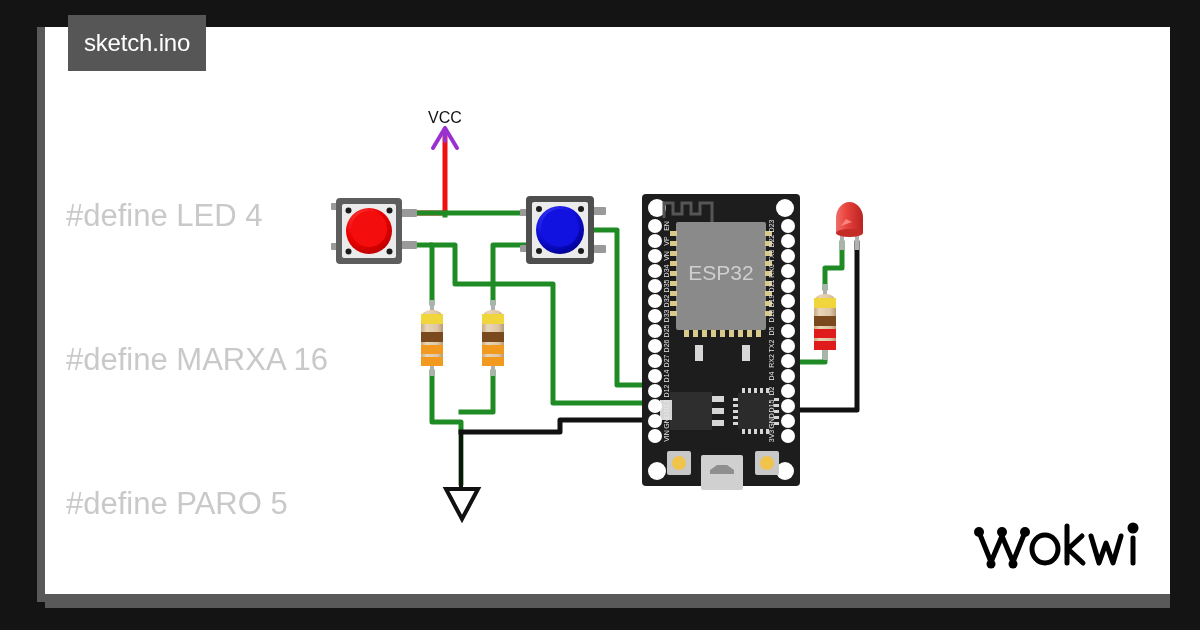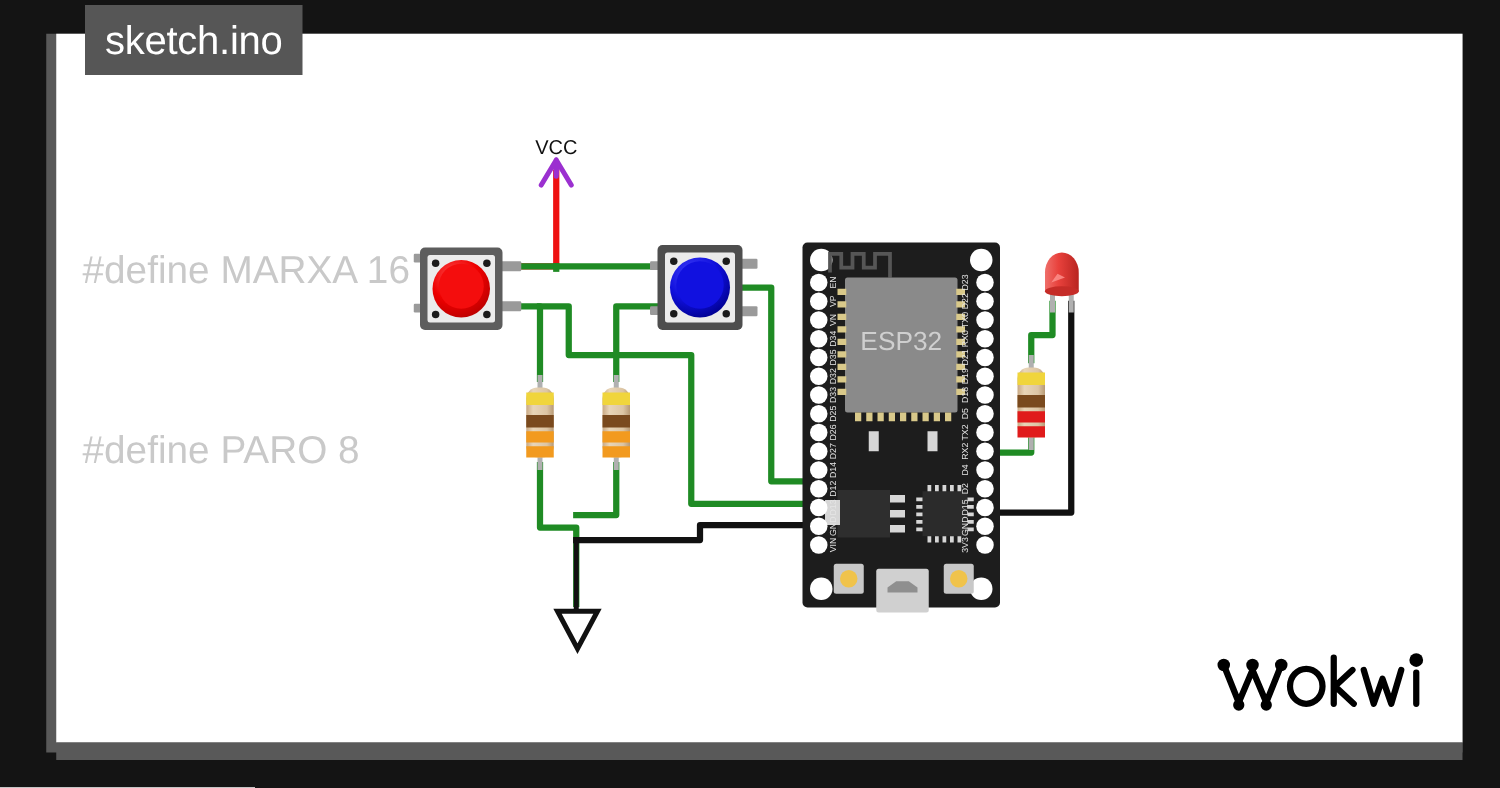--- a/index.html
+++ b/index.html
@@ -25,26 +25,26 @@
   .panel {
     position: absolute;
     left: 45px; top: 27px;
     width: 1125px; height: 567px;
     background: #ffffff;
   }
 
   
   .file-tab {
     position: absolute;
-    left: 68px; top: 4px;
+    left: 68px; top: 15px;
     height: 56px;
     padding: 0 16px;
     background: #565656;
     color: #ffffff;
-    font-size: 32px;
+    font-size: 24px;
     line-height: 56px;
     letter-spacing: -0.2px;
     white-space: nowrap;
     z-index: 40;
   }
 
   
   .code {
     position: absolute;
     left: 66px; top: 96px;
@@ -86,22 +86,23 @@
 </style>
 </head>
 <body>
 
 <div id="root">
 
   <div class="panel-shadow"></div>
   <div class="panel"></div>
 
   <div class="code">
+    <div class="code-line">#define LED 4</div>
     <div class="code-line">#define MARXA 16</div>
-    <div class="code-line">#define PARO 8</div>
+    <div class="code-line">#define PARO 5</div>
     <div class="code-line"></div>
     
     
     
     
     
     
     
   </div>
 

